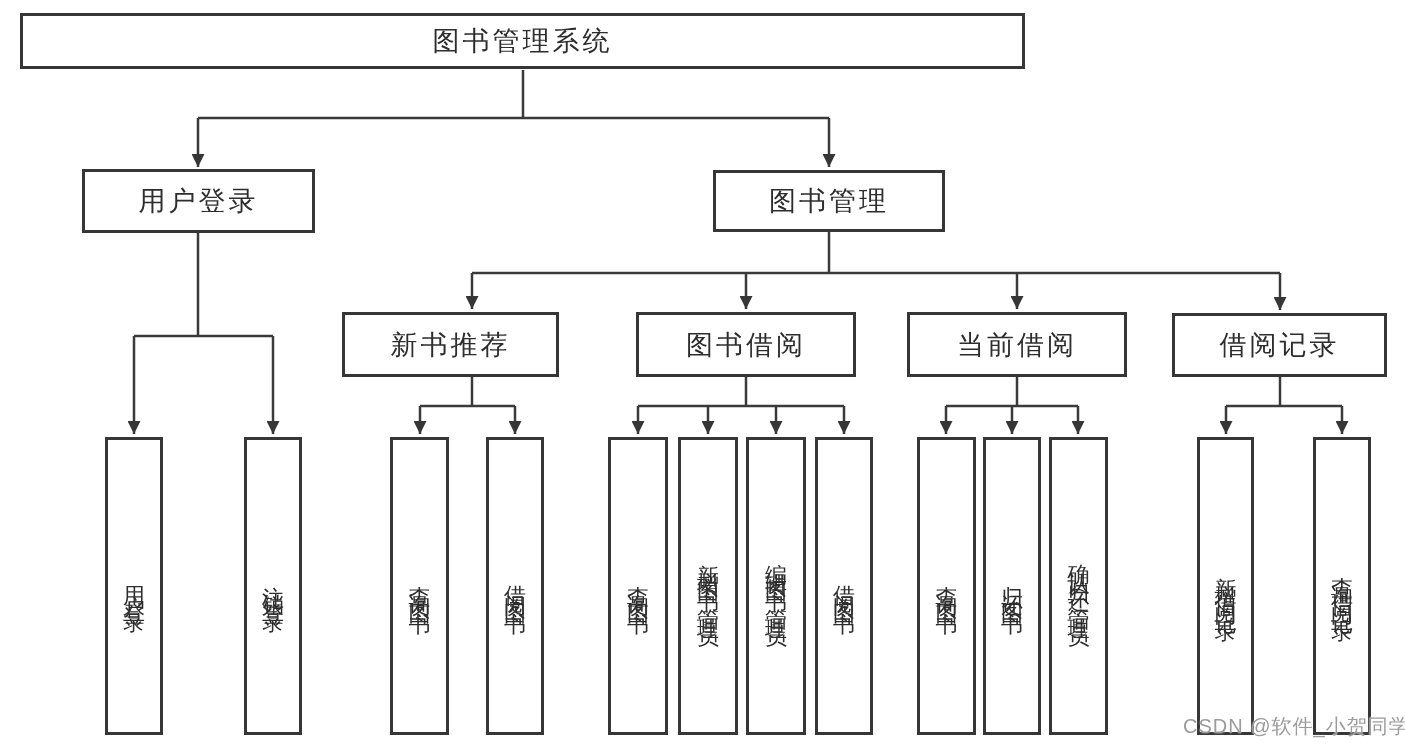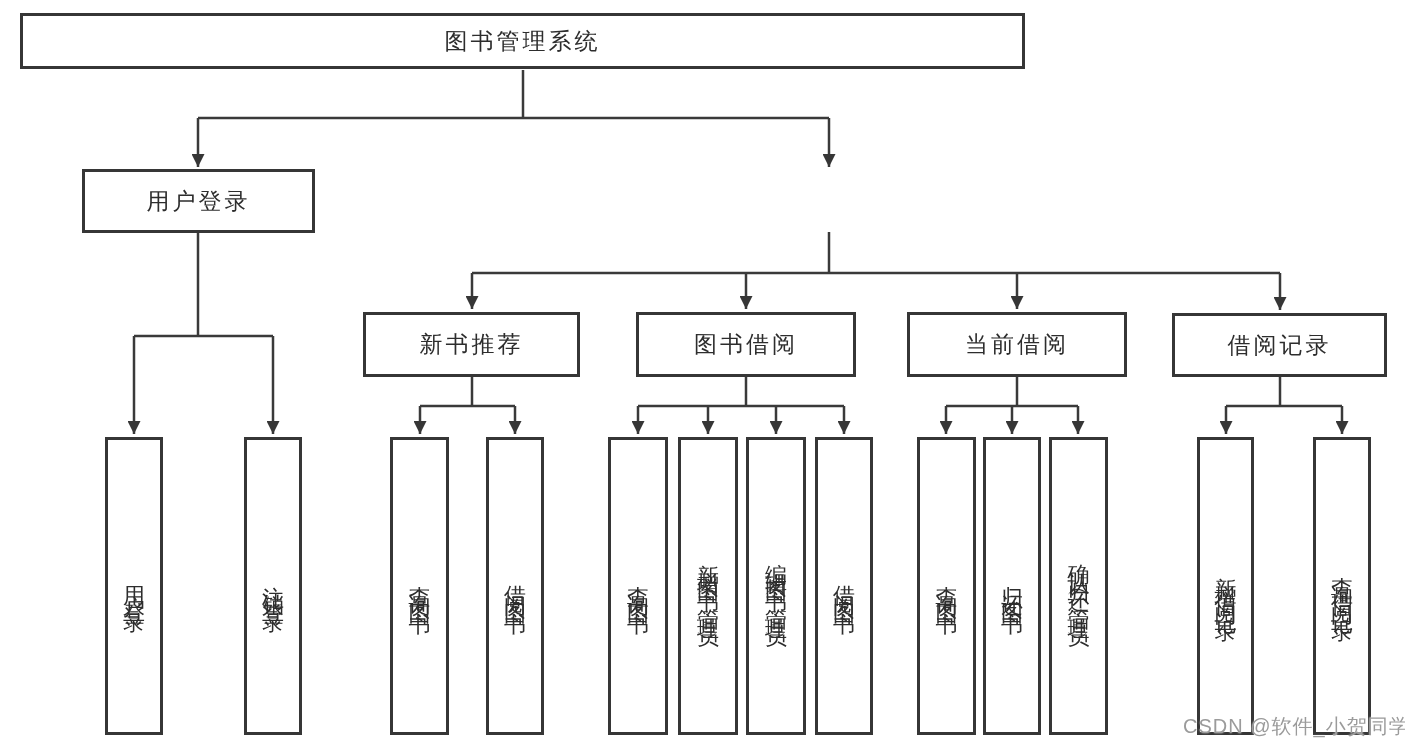--- a/index.html
+++ b/index.html
@@ -16,21 +16,21 @@
     pointer-events:none;
   }
   .node{
     position:absolute;
     box-sizing:border-box;
     border:3px solid #363636;
     background:#ffffff;
     display:flex;align-items:center;justify-content:center;
   }
   .node.h span{
-    font-size:23px;
+    font-size:27px;
     letter-spacing:3px;
     white-space:nowrap;
     color:#2d2d2d;
   }
   .node.v span{
     writing-mode:vertical-rl;
     font-size:22px;
     letter-spacing:9px;
     line-height:1;
     color:#2d2d2d;
@@ -101,22 +101,25 @@
     </g>
   </svg>
 
   <div class="node h" style="left:20px;top:13px;width:1005px;height:56px">
     <span>图书管理系统</span>
   </div>
 
   <div class="node h" style="left:82px;top:169px;width:233px;height:64px">
     <span>用户登录</span>
   </div>
+  <div class="node h" style="left:713px;top:170px;width:232px;height:62px">
+    <span>图书管理</span>
+  </div>
 
-  <div class="node h" style="left:363px;top:312px;width:217px;height:65px">
+  <div class="node h" style="left:342px;top:312px;width:217px;height:65px">
     <span>新书推荐</span>
   </div>
   <div class="node h" style="left:907px;top:312px;width:220px;height:65px">
     <span>当前借阅</span>
   </div>
   <div class="node h" style="left:636px;top:312px;width:220px;height:65px">
     <span>图书借阅</span>
   </div>
   <div class="node h" style="left:1172px;top:313px;width:215px;height:64px">
     <span>借阅记录</span>

